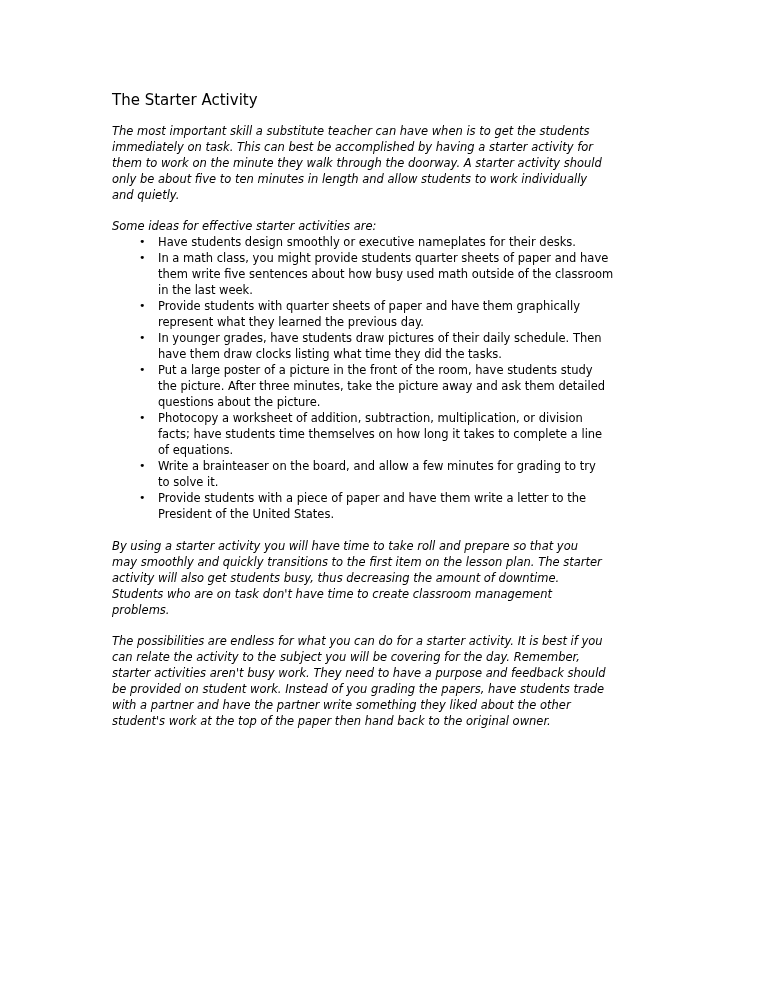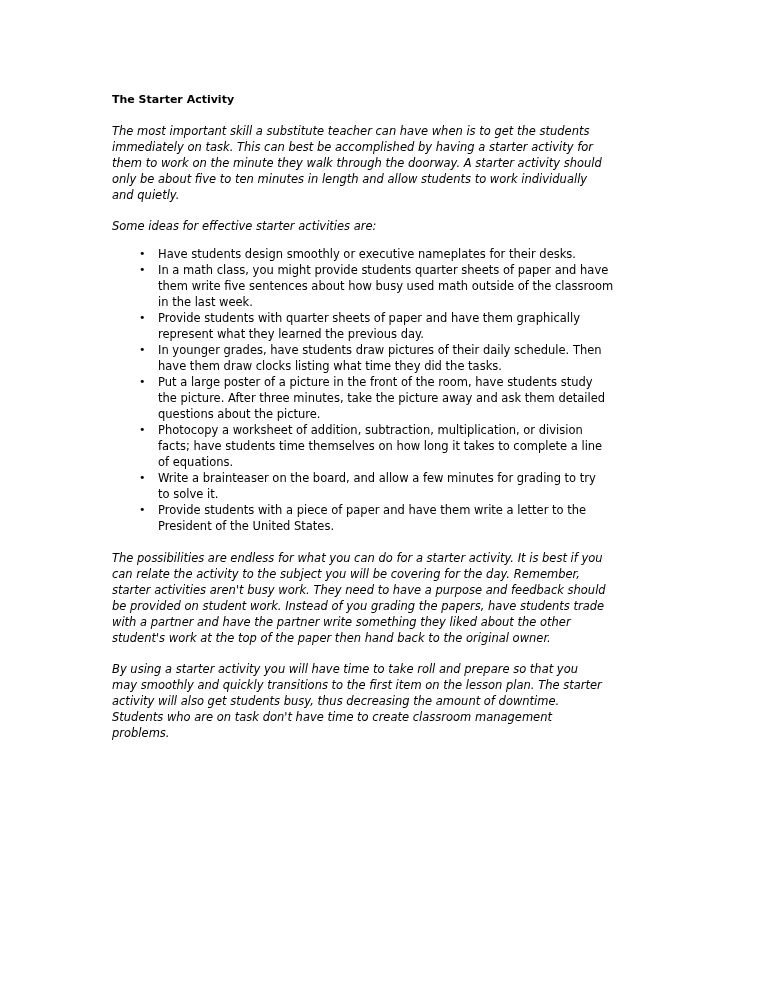--- a/index.html
+++ b/index.html
@@ -18,32 +18,32 @@
     top: 92px;
     left: 112px;
     width: 582px;
     font-family: "DejaVu Sans", "Liberation Sans", sans-serif;
     font-size: 11.5px;
     line-height: 16px;
     color: #000000;
     text-align: left;
   }
   .doc-title {
-    font-size: 11px;
-    font-weight: bold;
+    font-size: 15px;
+    font-weight: normal;
     margin: 0 0 15px 0;
     line-height: 16px;
   }
   .para {
     margin: 0 0 15px 0;
     white-space: pre-line;
     font-style: italic;
   }
   .list-heading {
-    margin: 0 0 12px 0;
+    margin: 0 0 0 0;
   }
   ul.idea-list {
     list-style: none;
     margin: 0 0 16px 0;
     padding: 0;
   }
   ul.idea-list li {
     position: relative;
     padding-left: 46px;
     white-space: normal;
@@ -112,26 +112,26 @@
         <span class="li-text">Write a brainteaser on the board, and allow a few minutes for grading to try
 to solve it.</span>
       </li>
     <li>
         <span class="bullet">•</span>
         <span class="li-text">Provide students with a piece of paper and have them write a letter to the
 President of the United States.</span>
       </li>
   </ul>
 
+  <p class="para">By using a starter activity you will have time to take roll and prepare so that you
+may smoothly and quickly transitions to the first item on the lesson plan. The starter
+activity will also get students busy, thus decreasing the amount of downtime.
+Students who are on task don't have time to create classroom management
+problems.</p>
+
   <p class="para">The possibilities are endless for what you can do for a starter activity. It is best if you
 can relate the activity to the subject you will be covering for the day. Remember,
 starter activities aren't busy work. They need to have a purpose and feedback should
 be provided on student work. Instead of you grading the papers, have students trade
 with a partner and have the partner write something they liked about the other
 student's work at the top of the paper then hand back to the original owner.</p>
 
-  <p class="para">By using a starter activity you will have time to take roll and prepare so that you
-may smoothly and quickly transitions to the first item on the lesson plan. The starter
-activity will also get students busy, thus decreasing the amount of downtime.
-Students who are on task don't have time to create classroom management
-problems.</p>
-
 </div>
 
 </body></html>

